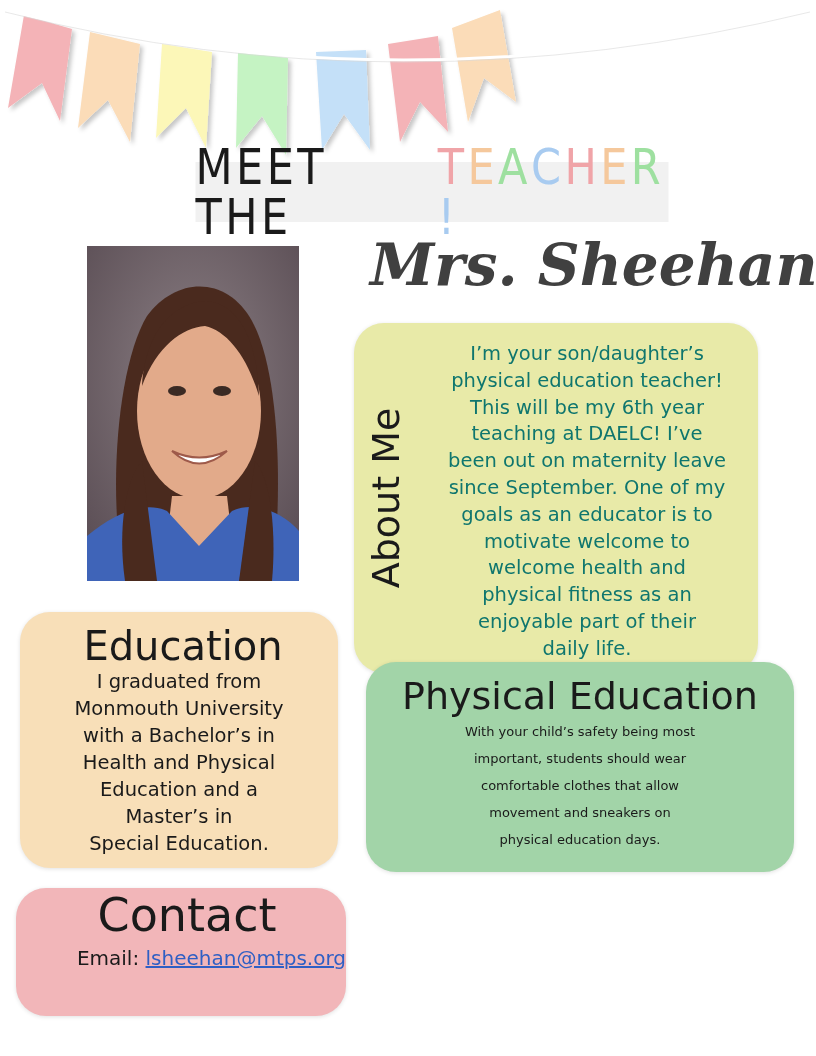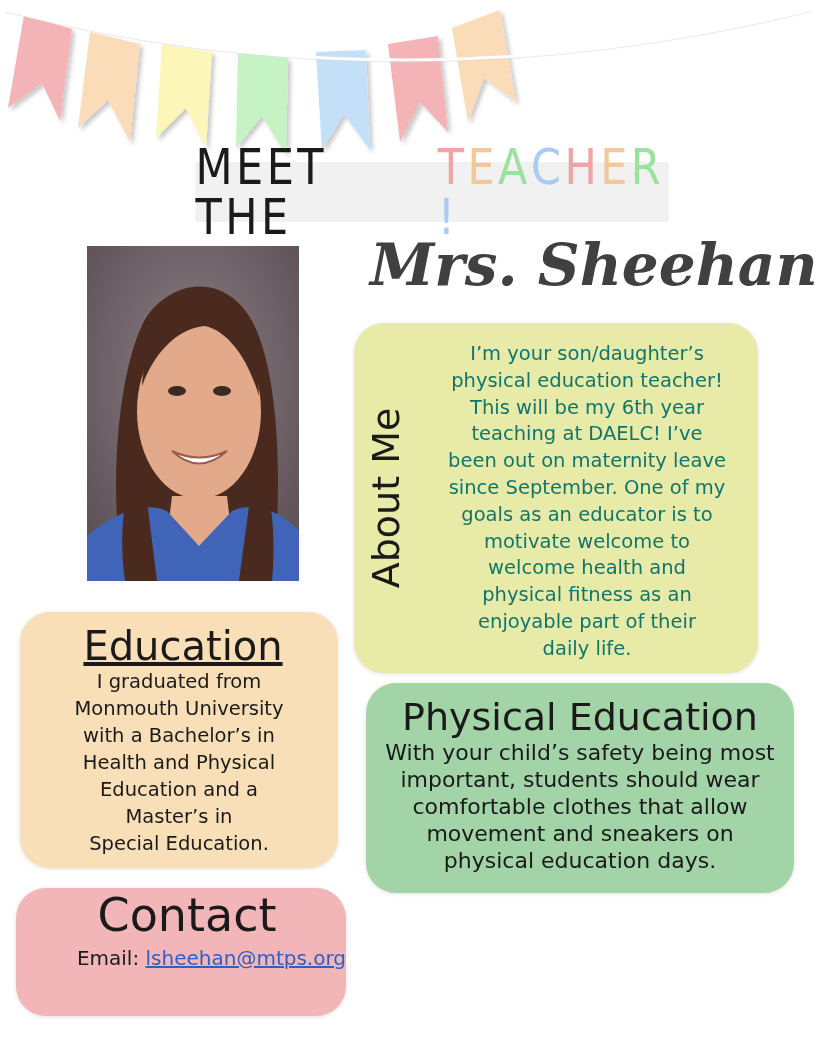--- a/index.html
+++ b/index.html
@@ -39,25 +39,25 @@
   }
   .about .vlabel span {
     display: block; transform: rotate(-90deg); white-space: nowrap;
     font-size: 38px; color: #1a1a1a;
   }
   .about .body {
     position: absolute; left: 64px; top: 18px; width: 338px;
     font-size: 19.5px; line-height: 26.8px; color: #0f766e;
   }
   .edu { left: 20px; top: 612px; width: 318px; height: 256px; background: #f8dfb8; }
-  .edu .h { font-size: 40px; line-height: 44px; margin-top: 12px; padding-left: 8px; text-decoration: underline; }
+  .edu .h { font-size: 40px; line-height: 44px; margin-top: 12px; padding-left: 8px; }
   .edu .body { font-size: 19.5px; line-height: 27px; padding: 0 10px; }
-  .pe { left: 366px; top: 683px; width: 428px; height: 210px; background: #a2d4a8; }
+  .pe { left: 366px; top: 662px; width: 428px; height: 210px; background: #a2d4a8; }
   .pe .h { font-size: 38px; line-height: 44px; margin-top: 12px; }
-  .pe .body { font-size: 22px; line-height: 27px; padding: 0 14px; }
+  .pe .body { font-size: 13px; line-height: 27px; padding: 0 14px; }
   .contact { left: 16px; top: 888px; width: 330px; height: 128px; background: #f2b6b9; }
   .contact .h { font-size: 46px; line-height: 44px; margin-top: 5px; padding-left: 12px; }
   .contact .line { font-size: 20px; line-height: 30px; margin-top: 6px; text-align: right; padding-left: 1px; white-space: nowrap; }
   .contact a { color: #2f5fc4; text-decoration: underline; }
 </style>
 </head>
 <body>
 
 <svg class="banner" viewBox="0 0 816 160" width="816" height="160">
   <defs>

